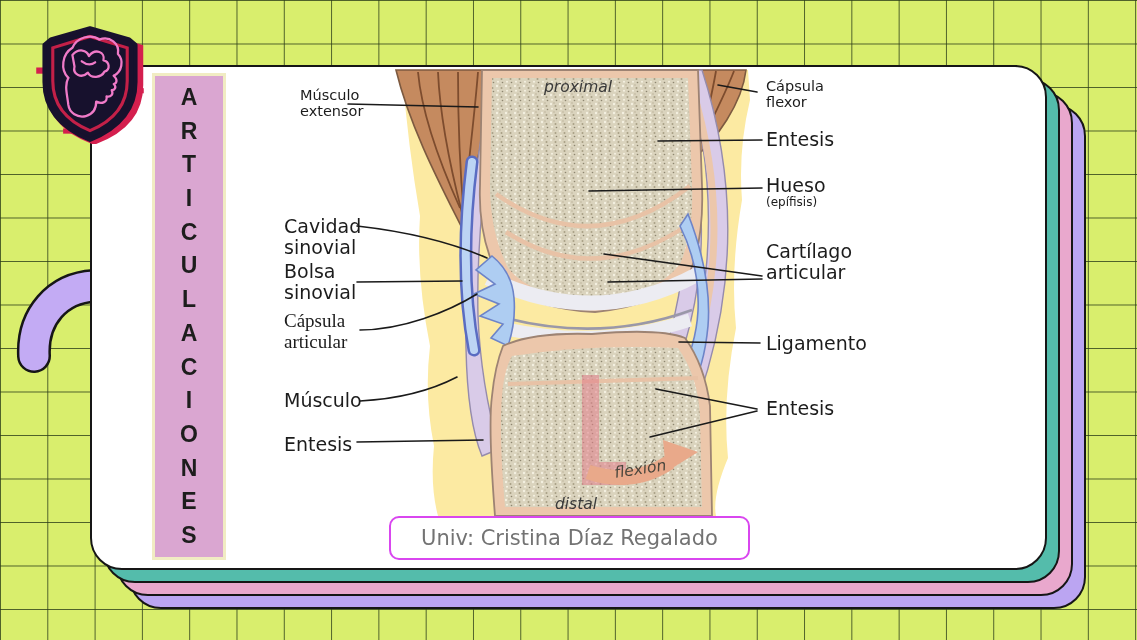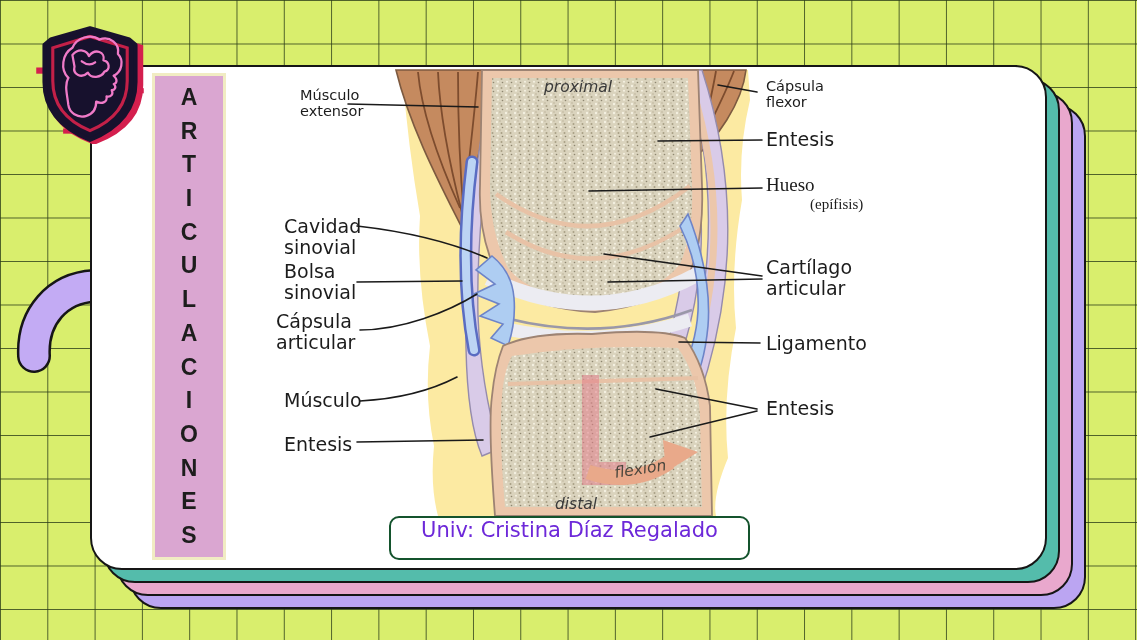--- a/index.html
+++ b/index.html
@@ -38,27 +38,27 @@
 
   #diagram-svg { position:absolute; left:360px; top:66px; z-index:5; }
   #leader-svg  { position:absolute; left:0; top:0; z-index:7; pointer-events:none; }
 
   .lbl {
     position:absolute; z-index:8; color:#1c1c1c; line-height:1.1;
     font-family:"DejaVu Sans", sans-serif;
   }
   .lbl.big   { font-size:19px; }
   .lbl.small { font-size:14.5px; }
-  .lbl .sub  { font-size:15px; display:block;margin-left:44px; }
+  .lbl .sub  { font-size:12px; display:block; }
 
   #credit-box {
     position:absolute; left:389px; top:516px; width:361px; height:44px;
-    background:#ffffff; border:2px solid #14532d; border-radius:10px;
-    display:flex; align-items:flex-start; justify-content:center; z-index:8;
-    font-size:21px; color:#6d28d9;
+    background:#ffffff; border:2px solid #d946ef; border-radius:10px;
+    display:flex; align-items:center; justify-content:center; z-index:8;
+    font-size:21px; color:#737373;
   }
 </style>
 </head>
 <body>
 
 <svg id="hook-svg" width="92" height="110" viewBox="0 0 92 110">
   <path d="M88,20 C52,22 26,50 28,90" stroke="#161616" stroke-width="34" fill="none" stroke-linecap="round"></path>
   <path d="M88,20 C52,22 26,50 28,90" stroke="#c3abf4" stroke-width="29" fill="none" stroke-linecap="round"></path>
 </svg>
 
@@ -200,29 +200,29 @@
     <path d="M762,279 L608,282"></path>
     <path d="M760,343 L679,342"></path>
     <path d="M757,409 L656,389"></path>
     <path d="M757,411 L650,437"></path>
   </g>
 </svg>
 
 <div class="lbl small" style="left:300px;top:88px;width:76px;">Músculo extensor</div>
 <div class="lbl big" style="left:284px;top:216px;width:92px;">Cavidad sinovial</div>
 <div class="lbl big" style="left:284px;top:261px;width:92px;">Bolsa sinovial</div>
-<div class="lbl big" style="left:276px;top:311px;width:96px;">Cápsula articular</div>
+<div class="lbl big" style="left:284px;top:311px;width:96px;font-family:Liberation Serif, serif;">Cápsula articular</div>
 <div class="lbl big" style="left:284px;top:390px;">Músculo</div>
 <div class="lbl big" style="left:284px;top:434px;">Entesis</div>
 
 <div class="lbl small" style="left:766px;top:79px;width:70px;">Cápsula flexor</div>
 <div class="lbl big" style="left:766px;top:129px;">Entesis</div>
-<div class="lbl big" style="left:766px;top:175px;font-family:Liberation Serif, serif;">
+<div class="lbl big" style="left:766px;top:175px;">
   <span>Hueso</span>
   <span class="sub">(epífisis)</span>
 </div>
-<div class="lbl big" style="left:766px;top:257px;width:106px;">Cartílago articular</div>
+<div class="lbl big" style="left:766px;top:241px;width:106px;">Cartílago articular</div>
 <div class="lbl big" style="left:766px;top:333px;">Ligamento</div>
 <div class="lbl big" style="left:766px;top:398px;">Entesis</div>
 
 <div id="credit-box">
   <span>Univ: Cristina Díaz Regalado</span>
 </div>
 
 </body></html>

